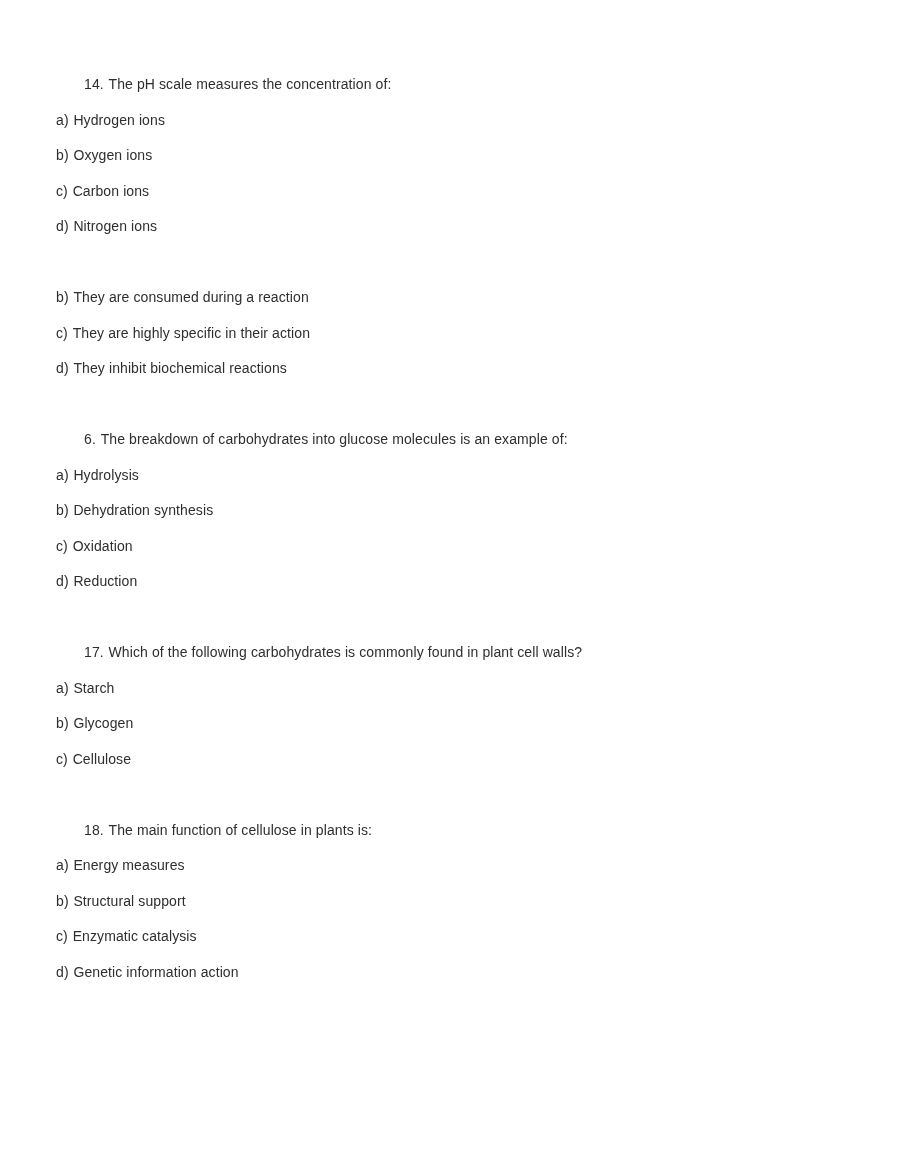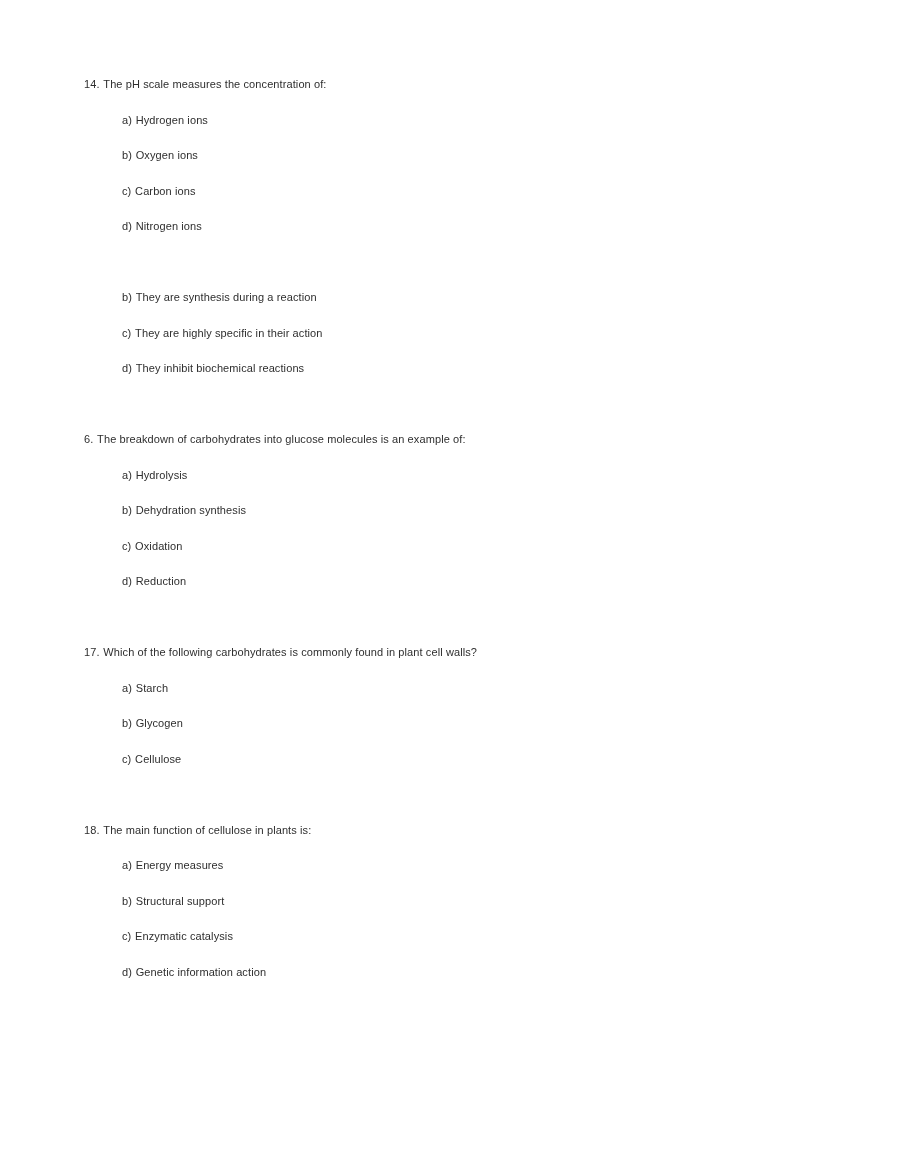--- a/index.html
+++ b/index.html
@@ -14,44 +14,44 @@
   .page {
     width: 903px;
     height: 1168px;
     background: #ffffff;
     padding-top: 67px;
   }
   .question-block {
     margin-bottom: 35.5px;
   }
   .line {
-    font-size: 11px;
+    font-size: 14px;
     line-height: 35.5px;
     white-space: nowrap;
     letter-spacing: 0.1px;
   }
   .question-line { padding-left: 84px; }
-  .option-line   { padding-left: 82px; margin-left: 40px; }
+  .option-line   { padding-left: 56px; }
   .q-num, .opt-letter { margin-right: 0.34em; }
 </style>
 </head>
 <body>
 
 <div class="page">
 
   <div class="question-block">
     <p class="line question-line"><span class="q-num">14.</span><span>The pH scale measures the concentration of:</span></p>
     <p class="line option-line"><span class="opt-letter">a)</span><span>Hydrogen ions</span></p>
     <p class="line option-line"><span class="opt-letter">b)</span><span>Oxygen ions</span></p>
     <p class="line option-line"><span class="opt-letter">c)</span><span>Carbon ions</span></p>
     <p class="line option-line"><span class="opt-letter">d)</span><span>Nitrogen ions</span></p>
   </div>
 
   <div class="question-block">
-    <p class="line option-line"><span class="opt-letter">b)</span><span>They are synthesis during a reaction</span></p>
+    <p class="line option-line"><span class="opt-letter">b)</span><span>They are consumed during a reaction</span></p>
     <p class="line option-line"><span class="opt-letter">c)</span><span>They are highly specific in their action</span></p>
     <p class="line option-line"><span class="opt-letter">d)</span><span>They inhibit biochemical reactions</span></p>
   </div>
 
   <div class="question-block">
     <p class="line question-line"><span class="q-num">6.</span><span>The breakdown of carbohydrates into glucose molecules is an example of:</span></p>
     <p class="line option-line"><span class="opt-letter">a)</span><span>Hydrolysis</span></p>
     <p class="line option-line"><span class="opt-letter">b)</span><span>Dehydration synthesis</span></p>
     <p class="line option-line"><span class="opt-letter">c)</span><span>Oxidation</span></p>
     <p class="line option-line"><span class="opt-letter">d)</span><span>Reduction</span></p>

